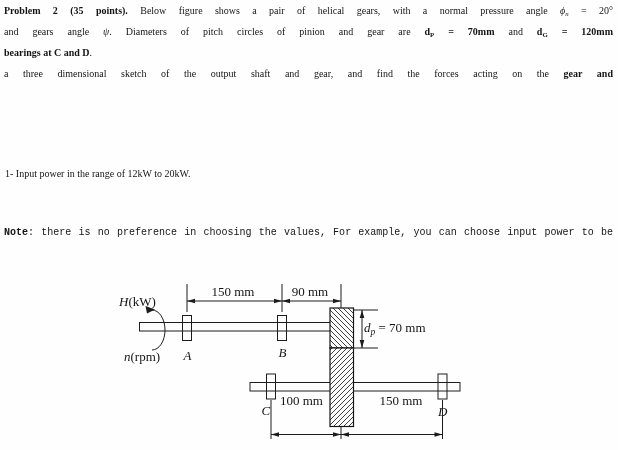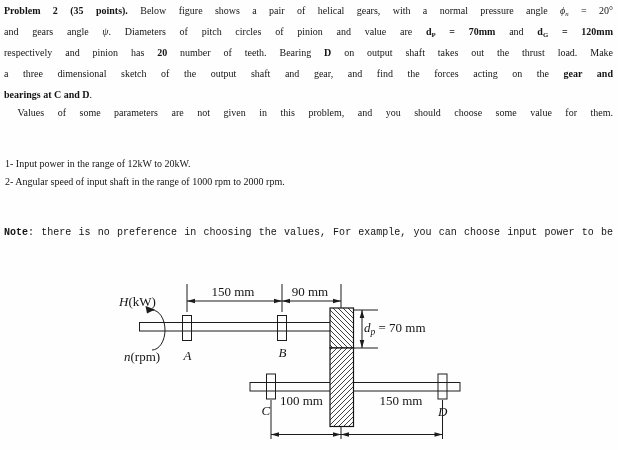--- a/index.html
+++ b/index.html
@@ -8,52 +8,49 @@
     width:618px;height:450px;
     background:#fefefe;
     font-family:"Liberation Serif", serif;
     color:#141414;
     overflow:hidden;
   }
   .block{position:absolute;left:4px;width:609px;font-size:10px;}
   .block .tline{overflow:hidden;}
   .p1{top:1px;}   .p1 .tline{height:20.9px;line-height:20.9px;}
   .p2{top:102px;} .p2 .tline{height:21.8px;line-height:21.8px;}
-  .list{top:155px;left:5px;} .list .tline{height:17.75px;line-height:17.75px;}
+  .list{top:165px;left:5px;} .list .tline{height:17.75px;line-height:17.75px;}
   .note{top:223px;font-family:Liberation Mono, monospace;} .note .tline{height:20.3px;line-height:20.3px;}
   .tline.just{text-align:justify;text-align-last:justify;}
   .b{font-weight:bold;}
   .i{font-style:italic;}
   .sb{font-size:0.68em;vertical-align:-0.25em;}
   .diagram{position:absolute;left:0;top:270px;width:618px;height:180px;}
   svg text{font-family:"Liberation Serif", serif;font-size:13px;fill:#141414;}
   svg .it{font-style:italic;}
   svg .ln{stroke:#1c1c1c;stroke-width:1;fill:none;}
   svg .thin{stroke:#2a2a2a;stroke-width:0.9;fill:none;}
   svg .part{stroke:#141414;stroke-width:1.2;}
   svg .ah{fill:#1c1c1c;stroke:none;}
 </style>
 </head>
 <body>
 
 <div class="page">
 
   <div class="block p1">
       <div class="tline just"><span class="b">Problem 2 (35 points).</span><span> Below figure shows a pair of helical gears, with a normal pressure angle </span><span class="i">ϕ</span><span class="i sb">n</span><span> = 20°</span></div>
-      <div class="tline just"><span>and gears angle </span><span class="i">ψ</span><span>. Diameters of pitch circles of pinion and value are </span><span class="b">d</span><span class="b sb">P</span><span class="b"> = 70mm</span><span> and </span><span class="b">d</span><span class="b sb">G</span><span class="b"> = 120mm</span></div>
-      <div class="tline just"><span>respectively and pinion has </span><span class="b">20</span><span> number of teeth. Bearing </span><span class="b">D</span><span> on output shaft takes out the thrust load. Make</span></div>
+      <div class="tline just"><span>and gears angle </span><span class="i">ψ</span><span>. Diameters of pitch circles of pinion and gear are </span><span class="b">d</span><span class="b sb">P</span><span class="b"> = 70mm</span><span> and </span><span class="b">d</span><span class="b sb">G</span><span class="b"> = 120mm</span></div>
+      <div class="tline"><span class="b">bearings at C and D</span><span>.</span></div>
       <div class="tline just"><span>a three dimensional sketch of the output shaft and gear, and find the forces acting on the </span><span class="b">gear and</span></div>
-      <div class="tline"><span class="b">bearings at C and D</span><span>.</span></div>
     </div>
   <div class="block p2">
-      <div class="tline just"><span>&nbsp;Values of some parameters are not given in this problem, and you should choose some value for them.</span></div>
     </div>
   <div class="block list">
       <div class="tline"><span>1- Input power in the range of 12kW to 20kW.</span></div>
-      <div class="tline"><span>2- Angular speed of input shaft in the range of 1000 rpm to 2000 rpm.</span></div>
     </div>
   <div class="block note">
       <div class="tline just"><span class="b">Note</span><span>: there is no preference in choosing the values, For example, you can choose input power to be 15kW</span></div>
     </div>
 
   <svg class="diagram" viewBox="0 270 618 180" width="618" height="180" xmlns="http://www.w3.org/2000/svg">
     <defs>
       <pattern id="hatchBack" width="5" height="5" patternUnits="userSpaceOnUse">
         <path d="M-1,4 l2,2 M0,0 l5,5 M4,-1 l2,2" class="thin"></path>
       </pattern>

